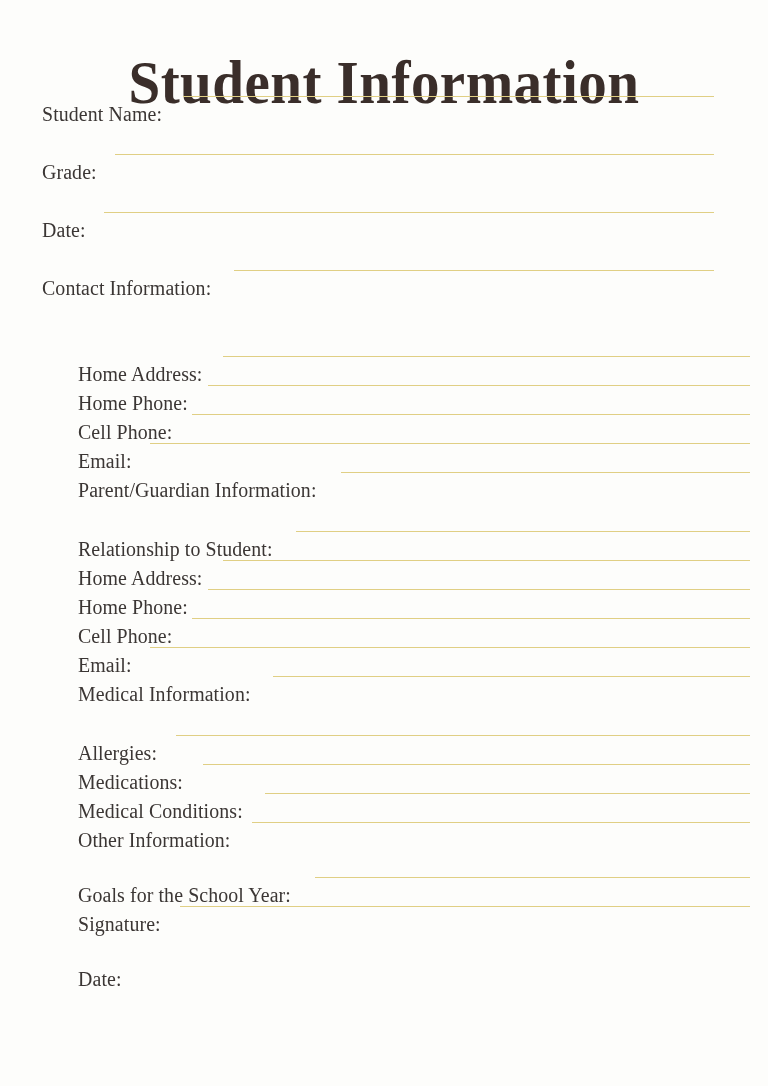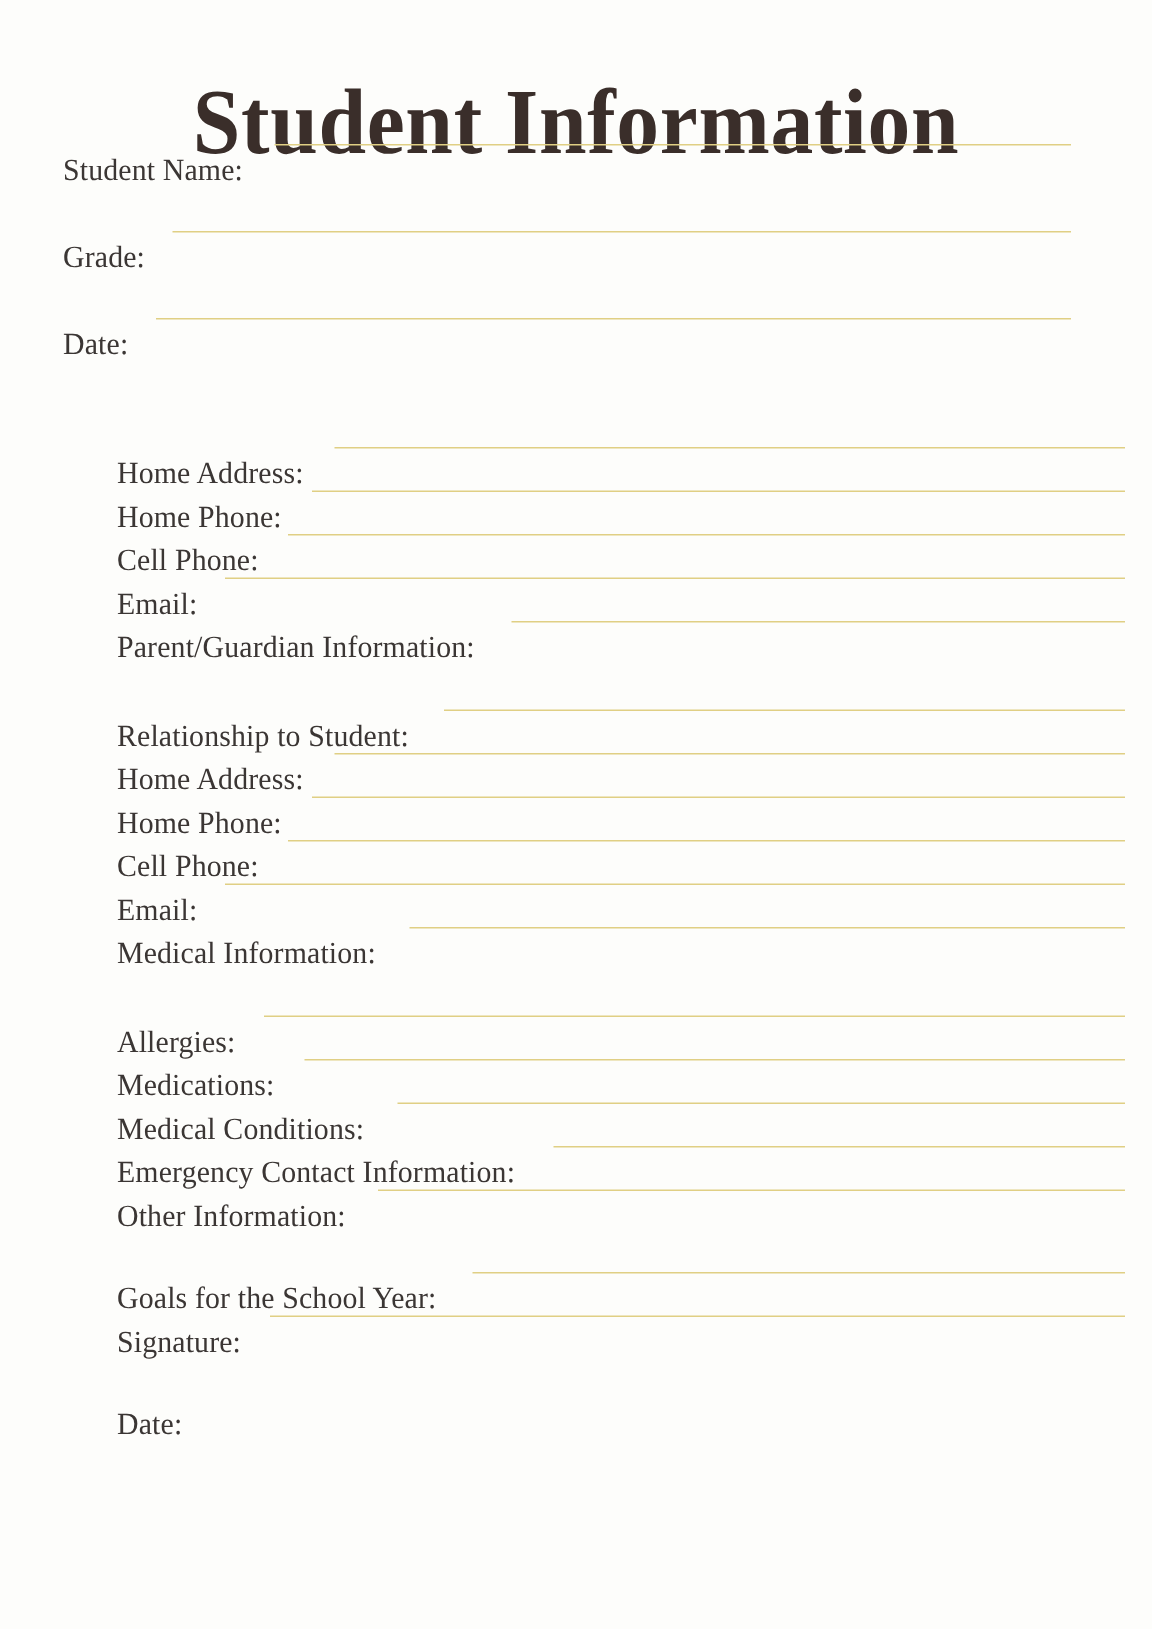--- a/index.html
+++ b/index.html
@@ -94,20 +94,24 @@
           <span class="field-rule"></span>
         </div>
         <div class="field-row loose">
           <span class="field-label">Grade:</span>
           <span class="field-rule"></span>
         </div>
         <div class="field-row loose">
           <span class="field-label">Date:</span>
           <span class="field-rule"></span>
         </div>
+        <div class="field-row loose">
+          <span class="field-label">Contact Information:</span>
+          <span class="field-rule"></span>
+        </div>
       </div>
       <div class="group-gap small"></div>
       <div class="form-section">
         <div class="field-row tight">
           <span class="field-label">Home Address:</span>
           <span class="field-rule"></span>
         </div>
         <div class="field-row tight">
           <span class="field-label">Home Phone:</span>
           <span class="field-rule"></span>
@@ -160,24 +164,20 @@
         </div>
         <div class="field-row tight">
           <span class="field-label">Medications:</span>
           <span class="field-rule"></span>
         </div>
         <div class="field-row tight">
           <span class="field-label">Medical Conditions:</span>
           <span class="field-rule"></span>
         </div>
         <div class="field-row tight">
-          <span class="field-label">Emergency Contact Information:</span>
-          <span class="field-rule"></span>
-        </div>
-        <div class="field-row tight">
           <span class="field-label">Other Information:</span>
           <span class="field-rule"></span>
         </div>
       </div>
       <div class="group-gap tiny"></div>
       <div class="form-section">
         <div class="field-row tight">
           <span class="field-label">Goals for the School Year:</span>
           <span class="field-rule"></span>
         </div>

